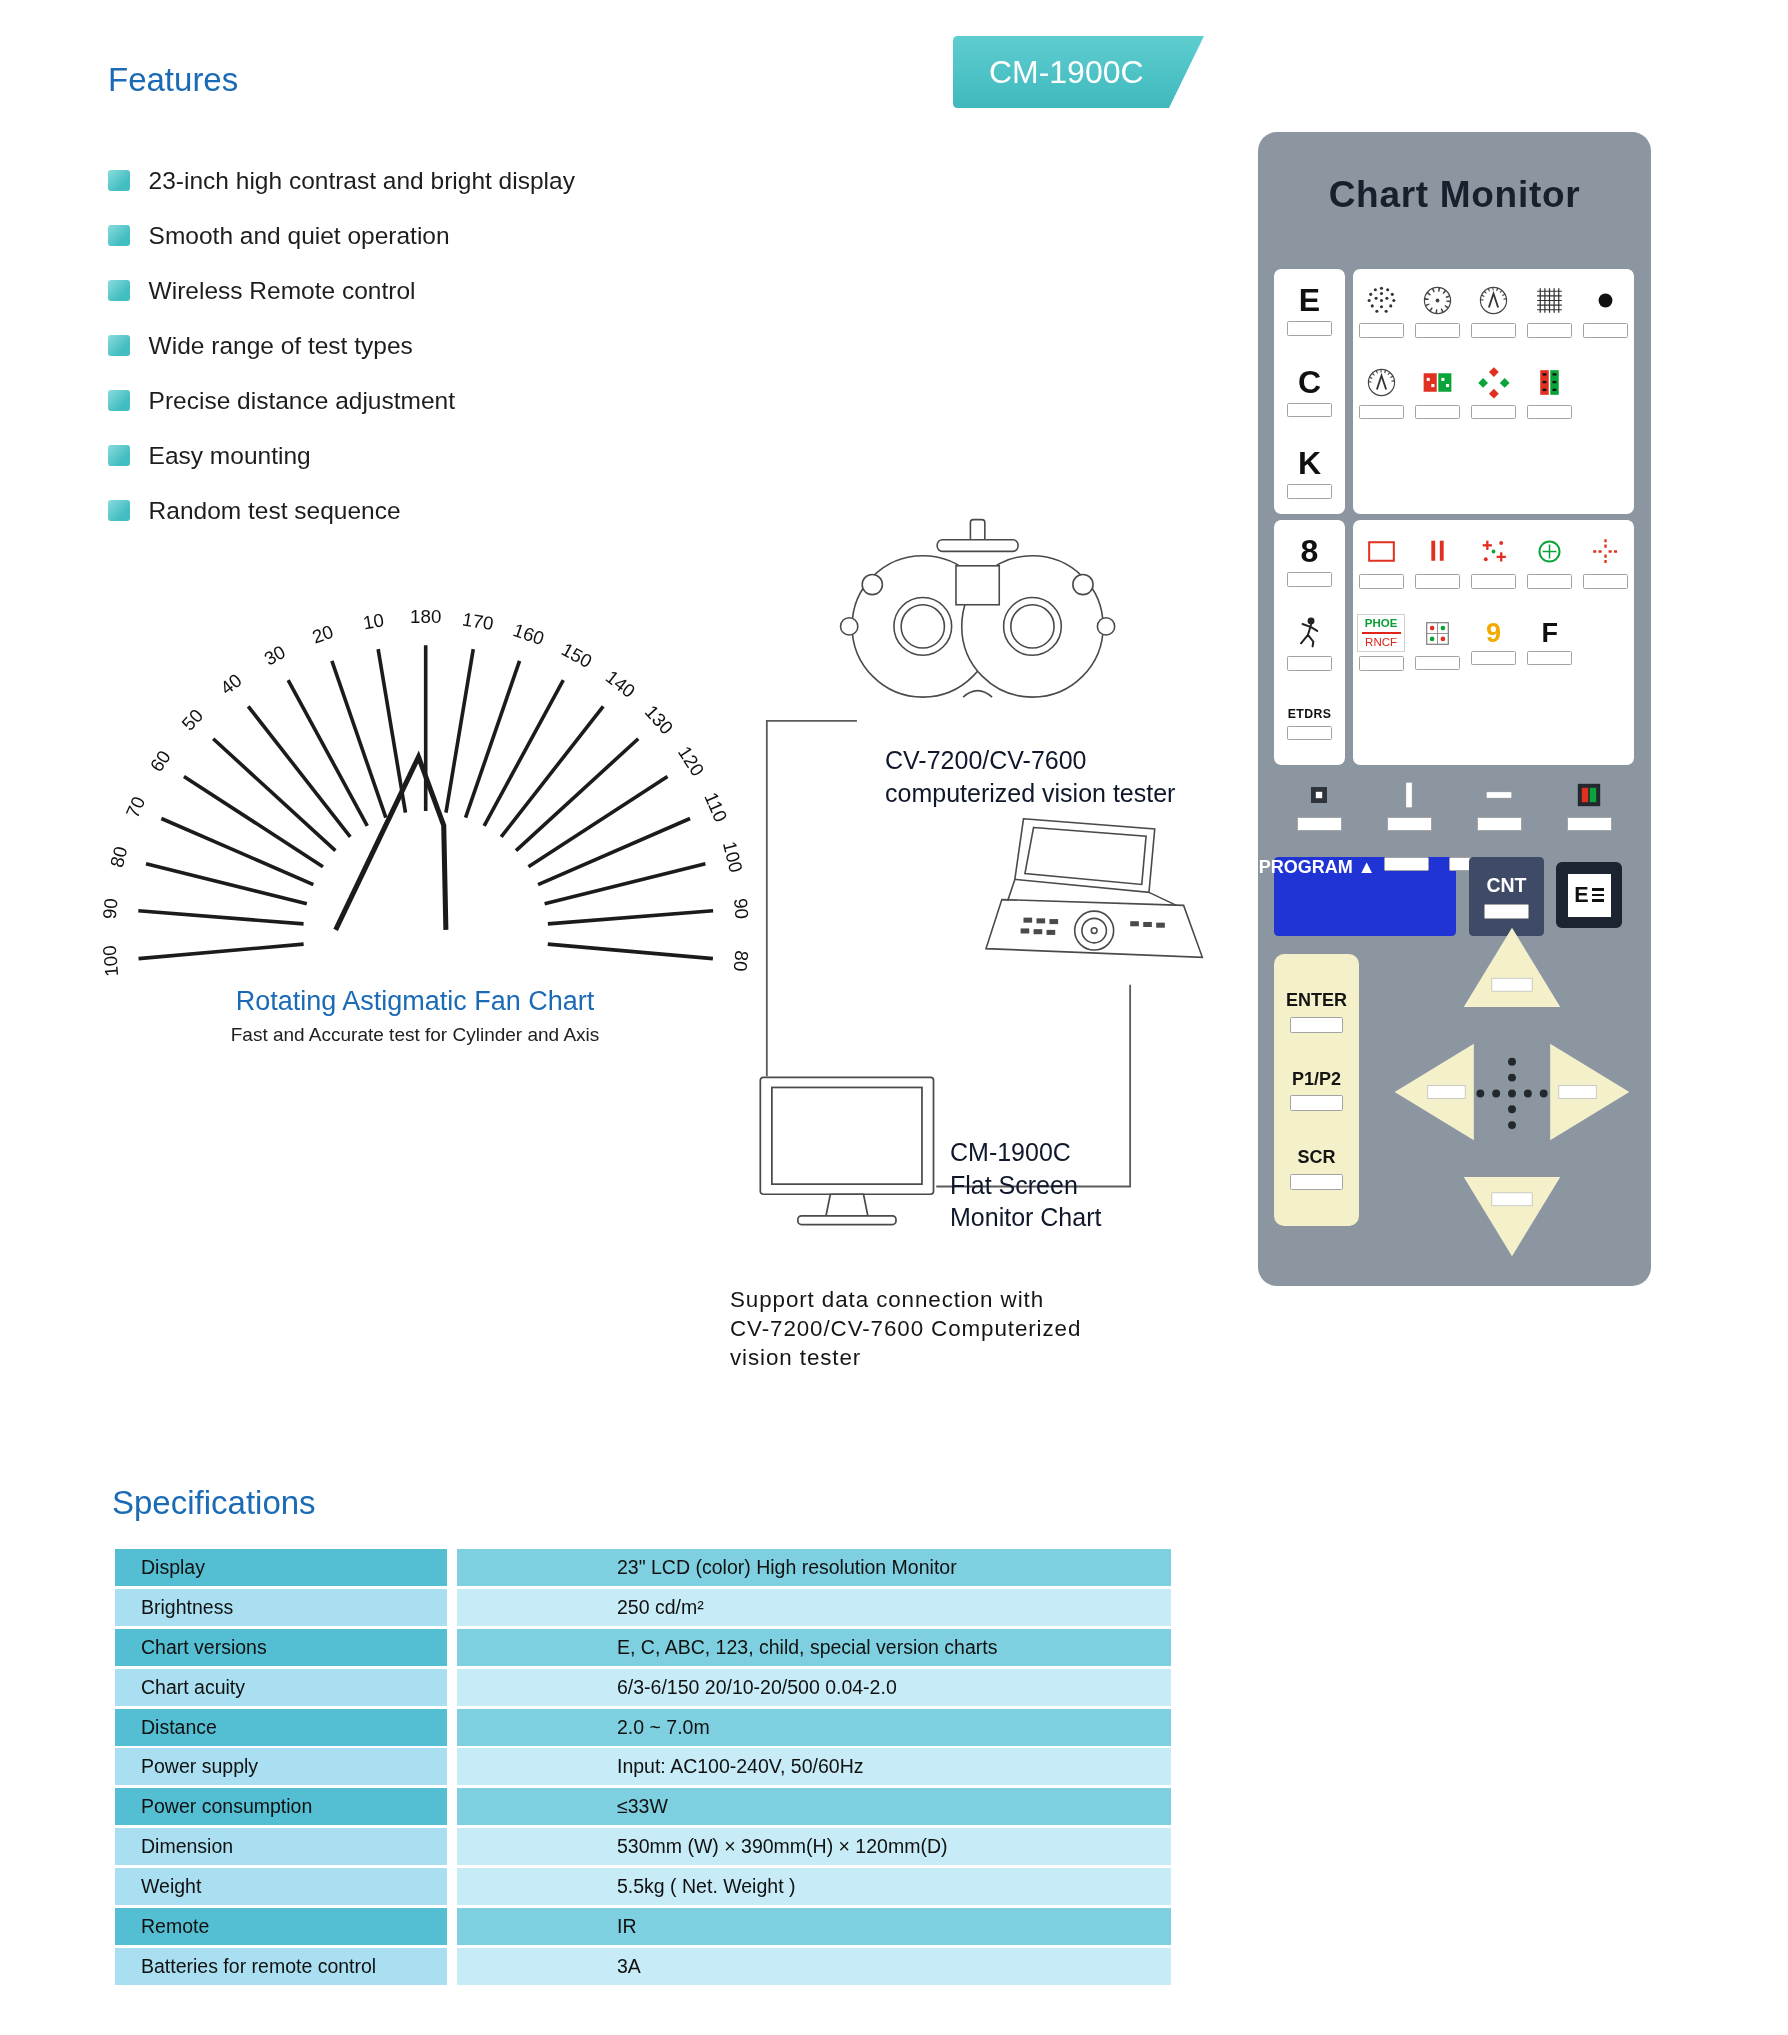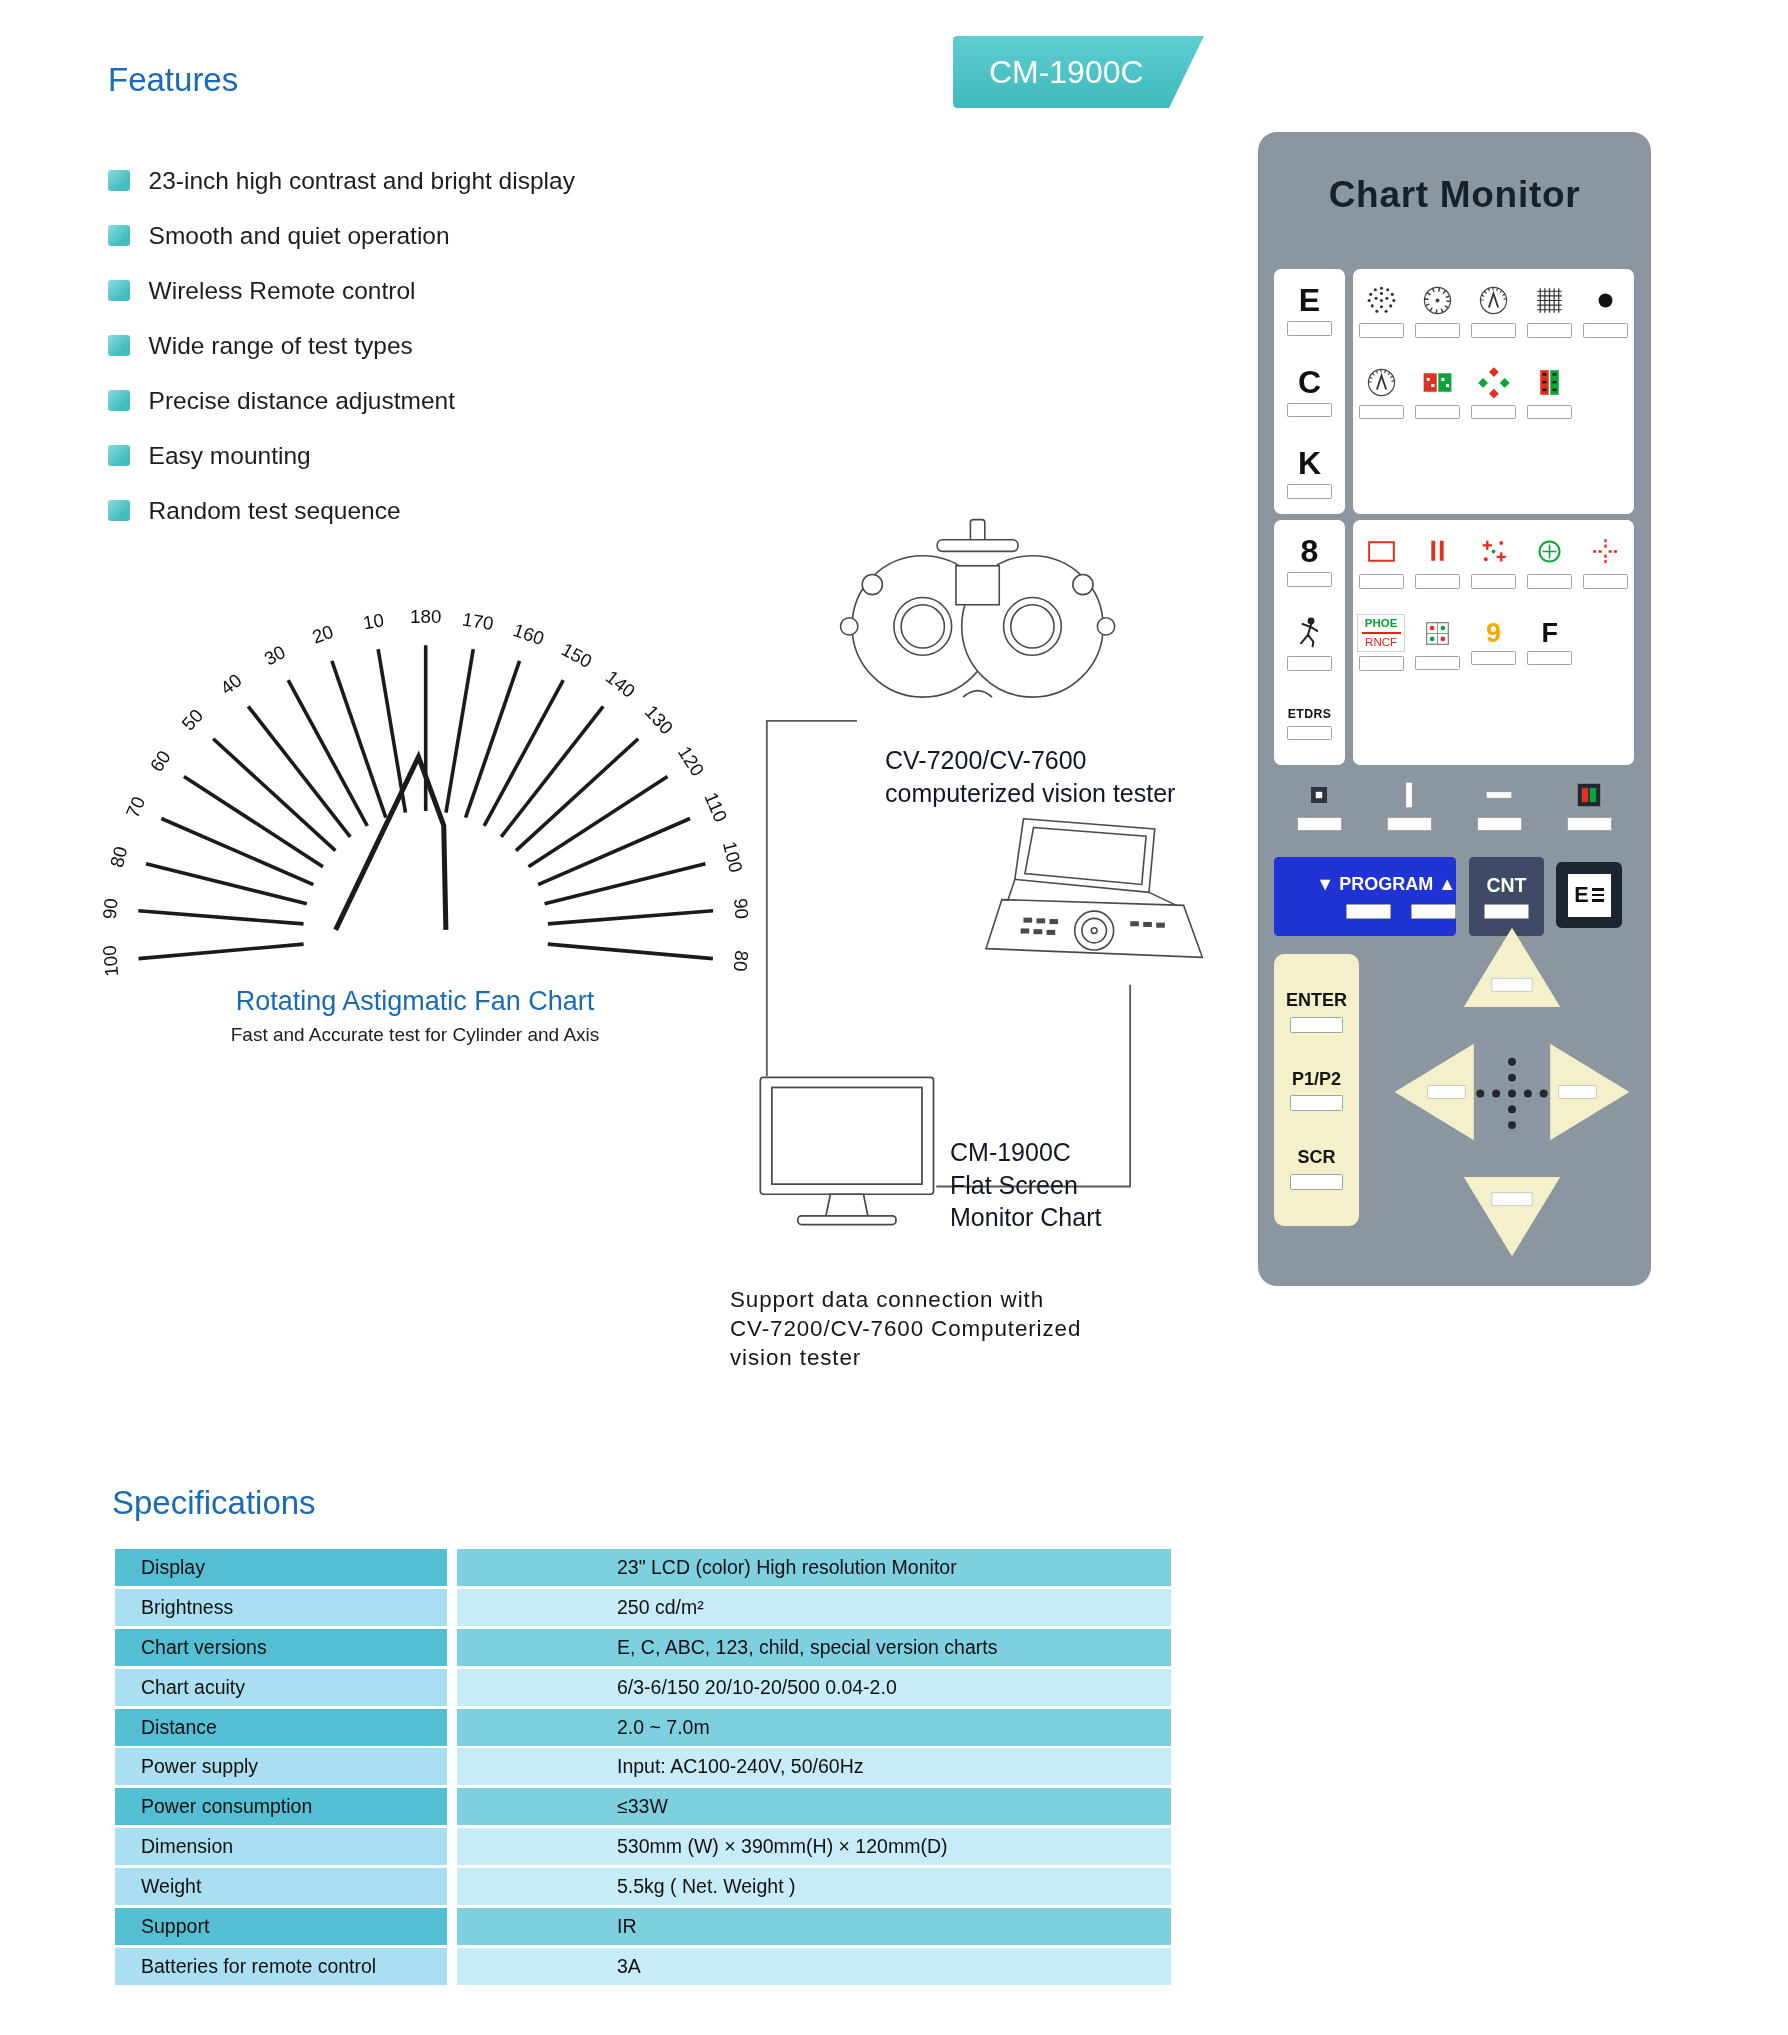--- a/index.html
+++ b/index.html
@@ -59,21 +59,21 @@
   .glyph-f{color:#101010}
   .phoe-rncf{width:48px;display:flex;flex-direction:column;align-items:center;
              border:0.7px solid #d0d0d0;padding:2.2px 1.4px;background:#fff}
   .phoe{color:#0a9e36;font-size:11.5px;font-weight:bold;line-height:1.15}
   .rncf-line{width:39px;height:2.2px;background:#e02418;margin:1.4px 0}
   .rncf{color:#e02418;font-size:11.5px;font-weight:normal;line-height:1.15}
   .mask-row{position:absolute;left:16px;top:647px;width:360px;display:flex}
   .mask-cell{flex:1;display:flex;flex-direction:column;align-items:center;gap:5.8px}
   .icm{width:32px;height:32px}
   .program-panel{position:absolute;left:16px;top:725px;width:182px;height:79px;background:#2033d4;
-                 border-radius:4.3px;display:flex;flex-direction:column;align-items:flex-end;justify-content:center;gap:8.7px}
+                 border-radius:4.3px;display:flex;flex-direction:row;align-items:flex-start;justify-content:center;gap:8.7px}
   .program-label{color:#fff;font-size:18px;font-weight:bold;white-space:nowrap}
   .program-bars{display:flex;gap:20px}
   .cnt-panel{position:absolute;left:211px;top:725px;width:75px;height:79px;background:#3e4a66;
              border-radius:4.3px;display:flex;flex-direction:column;align-items:center;justify-content:center;gap:7.2px}
   .cnt-label{color:#fff;font-size:19.5px;font-weight:bold}
   .echart-key{position:absolute;left:298px;top:730px;width:66px;height:66px;background:#1b2430;
               border-radius:5.8px;display:flex;align-items:center;justify-content:center}
   .echart-inner{width:43px;height:43px;background:#fff;display:flex;align-items:center;justify-content:center;gap:3.6px}
   .echart-e{font-size:21.6px;font-weight:bold;color:#101010}
   .echart-lines{display:flex;flex-direction:column;gap:2.9px}
@@ -582,21 +582,21 @@
     </div>
     <div class="spec-row tone-light">
       <div class="spec-label">Dimension</div>
       <div class="spec-value">530mm (W) × 390mm(H) × 120mm(D)</div>
     </div>
     <div class="spec-row tone-light">
       <div class="spec-label">Weight</div>
       <div class="spec-value">5.5kg ( Net. Weight )</div>
     </div>
     <div class="spec-row tone-dark">
-      <div class="spec-label">Support</div>
+      <div class="spec-label">Remote</div>
       <div class="spec-value">IR</div>
     </div>
     <div class="spec-row tone-light">
       <div class="spec-label">Batteries  for  remote control</div>
       <div class="spec-value">3A</div>
     </div>
   </div>
 
 
 </body></html>

